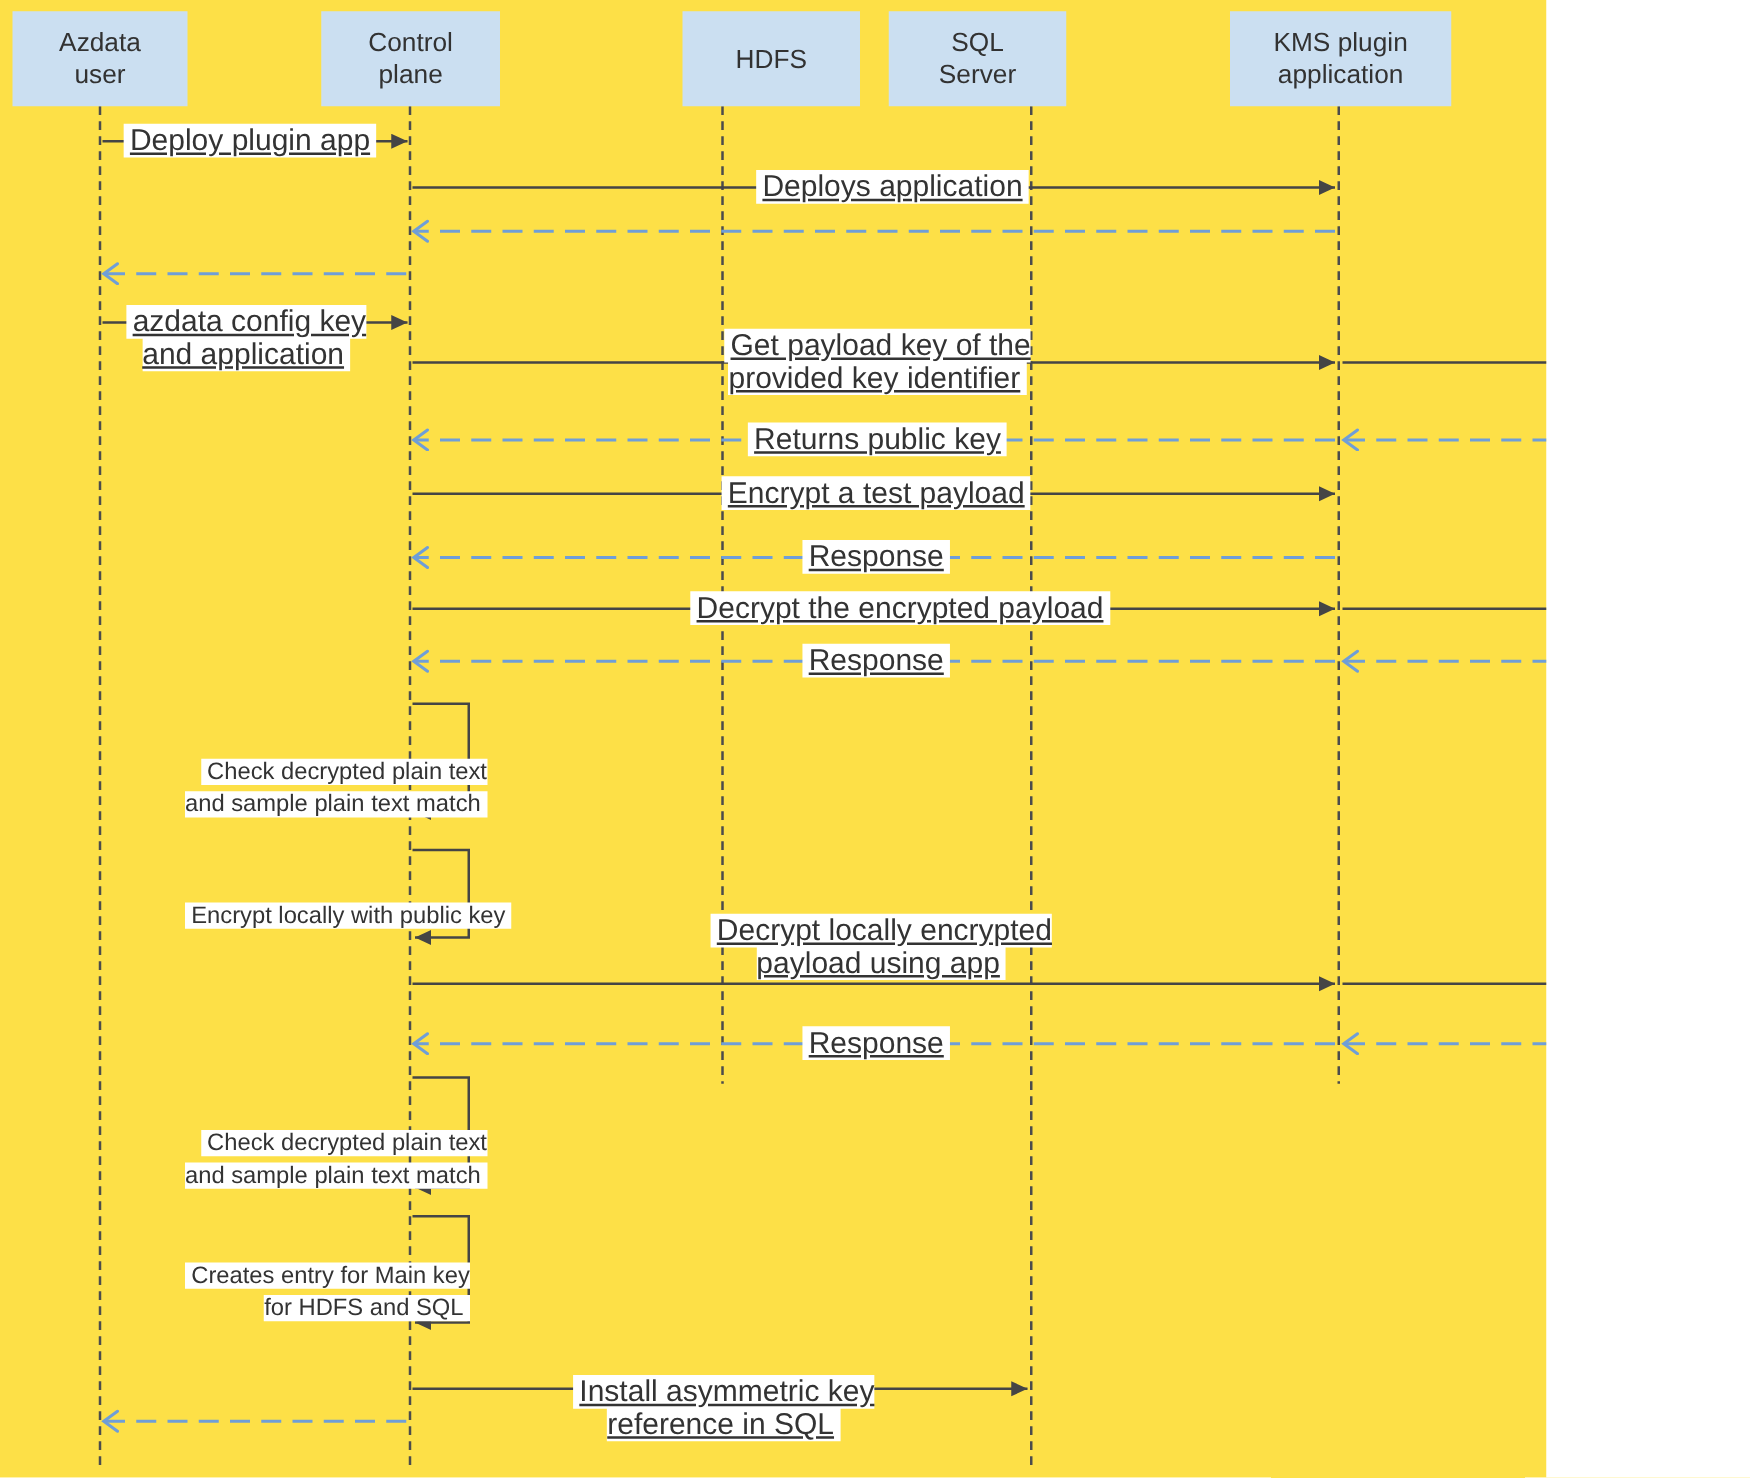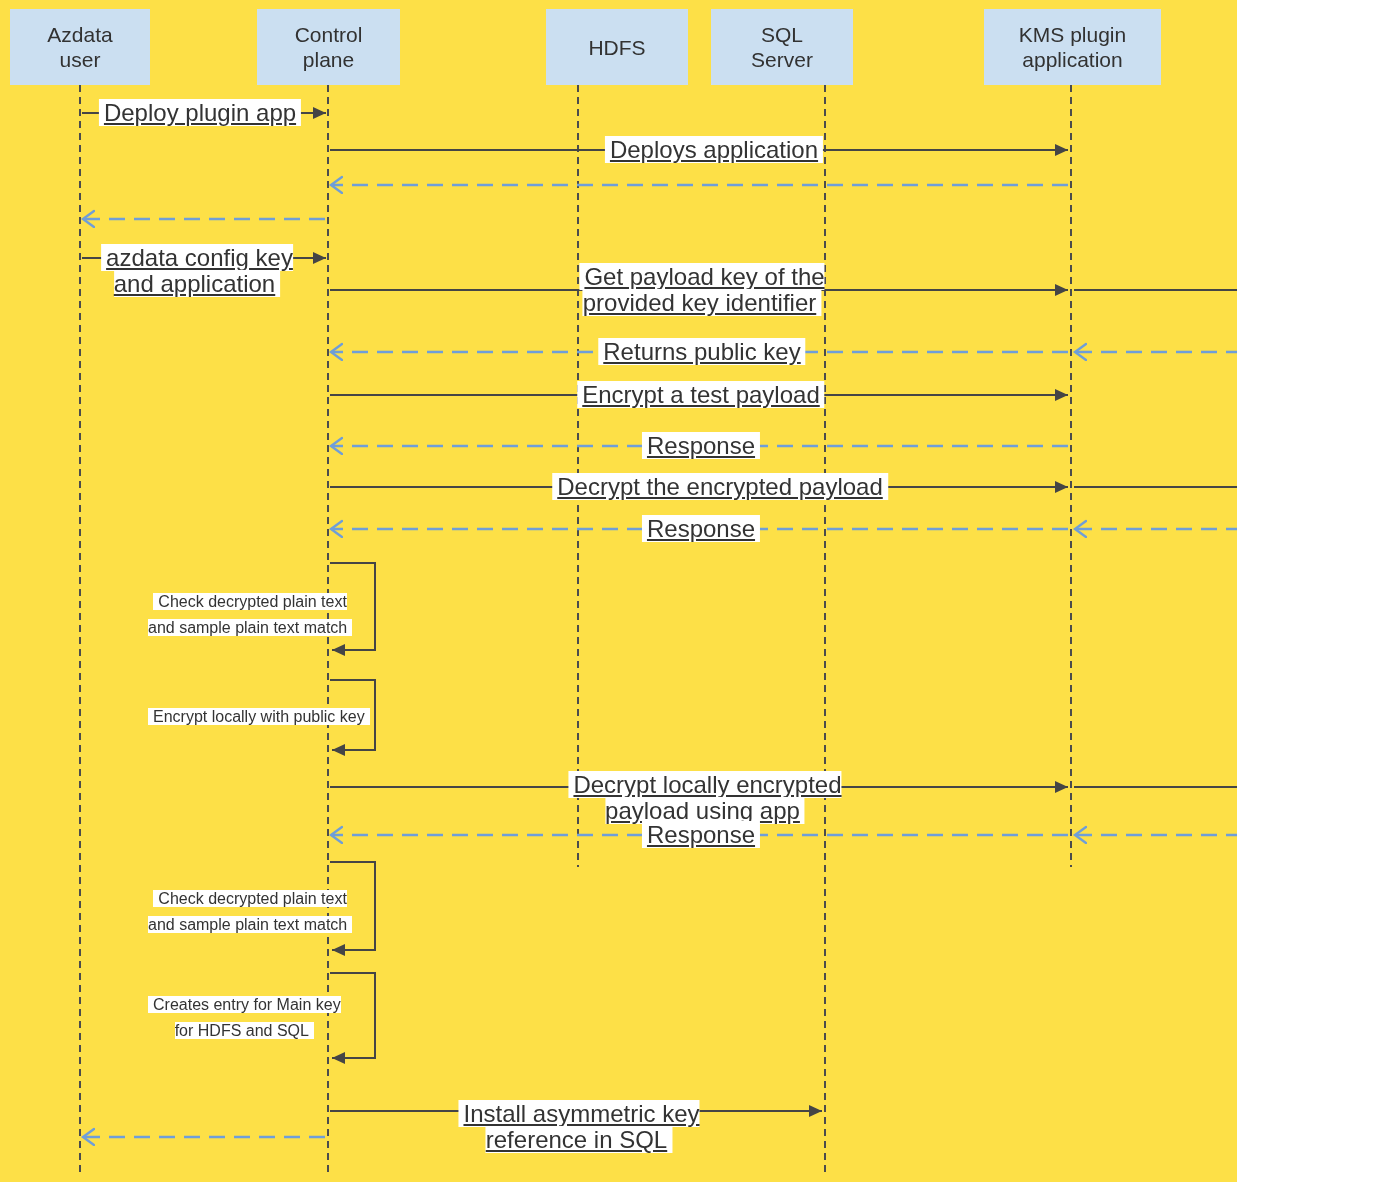--- a/index.html
+++ b/index.html
@@ -21,22 +21,22 @@
   }
   .lbl{
     position:absolute;
     font-size:24px;line-height:26px;color:#333333;
     white-space:pre-line;text-align:center;
     transform:translateX(-50%);
     text-decoration:underline;
   }
   .lbl-left{
     position:absolute;
-    font-size:16px;line-height:26px;color:#333333;
-    white-space:pre-line;text-align:center;
+    font-size:19px;line-height:26px;color:#333333;
+    white-space:pre-line;text-align:right;margin-top:16px;
   }
   .tbg{background:#ffffff;padding:0 5px;}
 </style>
 </head>
 <body>
 
 <div class="stage">
 
   <svg width="1400" height="1182" viewBox="0 0 1400 1182">
     <defs>
@@ -110,21 +110,21 @@
   <div class="lbl" style="left:702px;top:264px;"><span class="tbg">Get payload key of the
 provided key identifier</span></div>
   <div class="lbl" style="left:702px;top:339px;"><span class="tbg">Returns public key</span></div>
   <div class="lbl" style="left:701px;top:382px;"><span class="tbg">Encrypt a test payload</span></div>
   <div class="lbl" style="left:701px;top:433px;"><span class="tbg">Response</span></div>
   <div class="lbl" style="left:693px;top:474px;margin-left:27px;"><span class="tbg">Decrypt the encrypted payload</span></div>
   <div class="lbl" style="left:701px;top:516px;"><span class="tbg">Response</span></div>
   <div class="lbl-left" style="left:148px;top:589px;"><span class="tbg">Check decrypted plain text
 and sample plain text match</span></div>
   <div class="lbl-left" style="left:148px;top:704px;"><span class="tbg">Encrypt locally with public key</span></div>
-  <div class="lbl" style="left:705px;top:772px;"><span class="tbg">Decrypt locally encrypted
+  <div class="lbl" style="left:705px;top:732px;"><span class="tbg">Decrypt locally encrypted
 payload using app</span></div>
   <div class="lbl" style="left:701px;top:822px;"><span class="tbg">Response</span></div>
   <div class="lbl-left" style="left:148px;top:886px;"><span class="tbg">Check decrypted plain text
 and sample plain text match</span></div>
   <div class="lbl-left" style="left:148px;top:992px;"><span class="tbg">Creates entry for Main key
 for HDFS and SQL</span></div>
   <div class="lbl" style="left:579px;top:1101px;"><span class="tbg">Install asymmetric key
 reference in SQL</span></div>
 
 </div>

